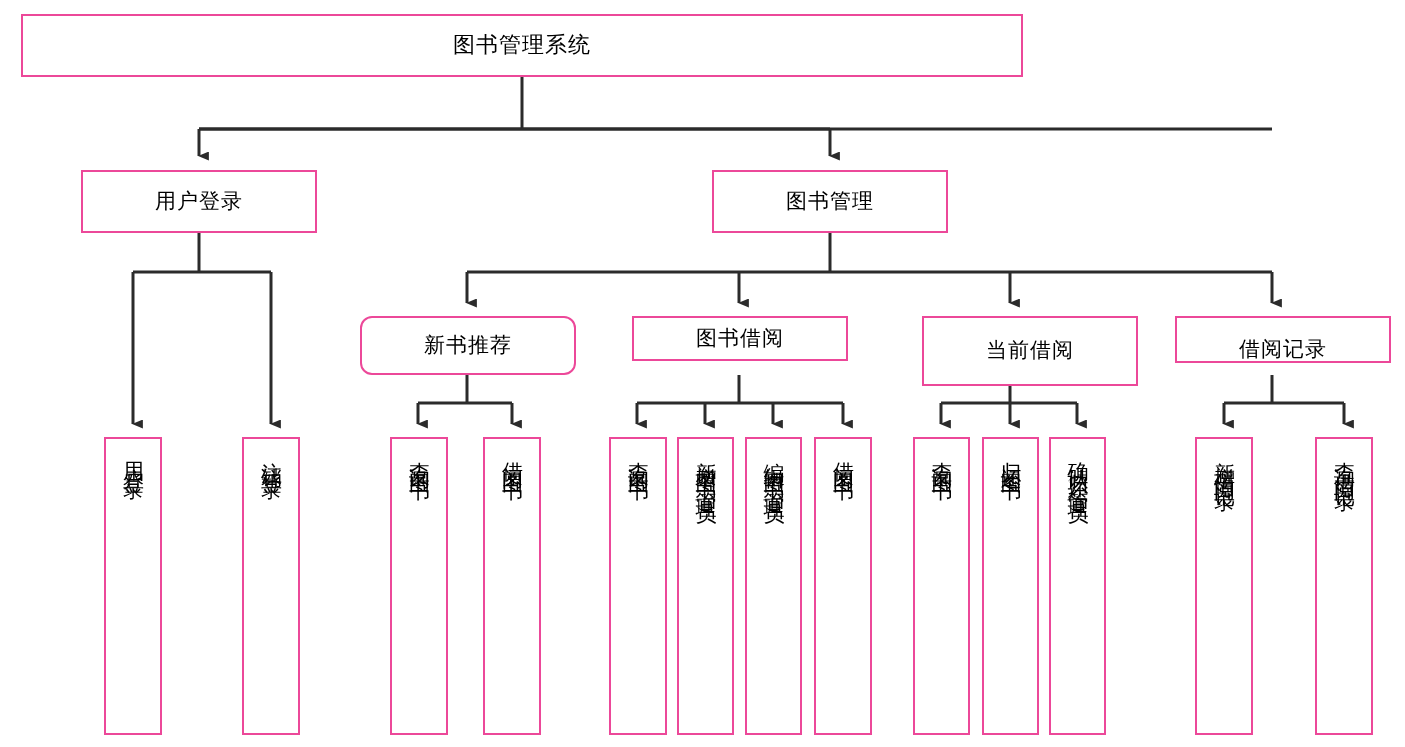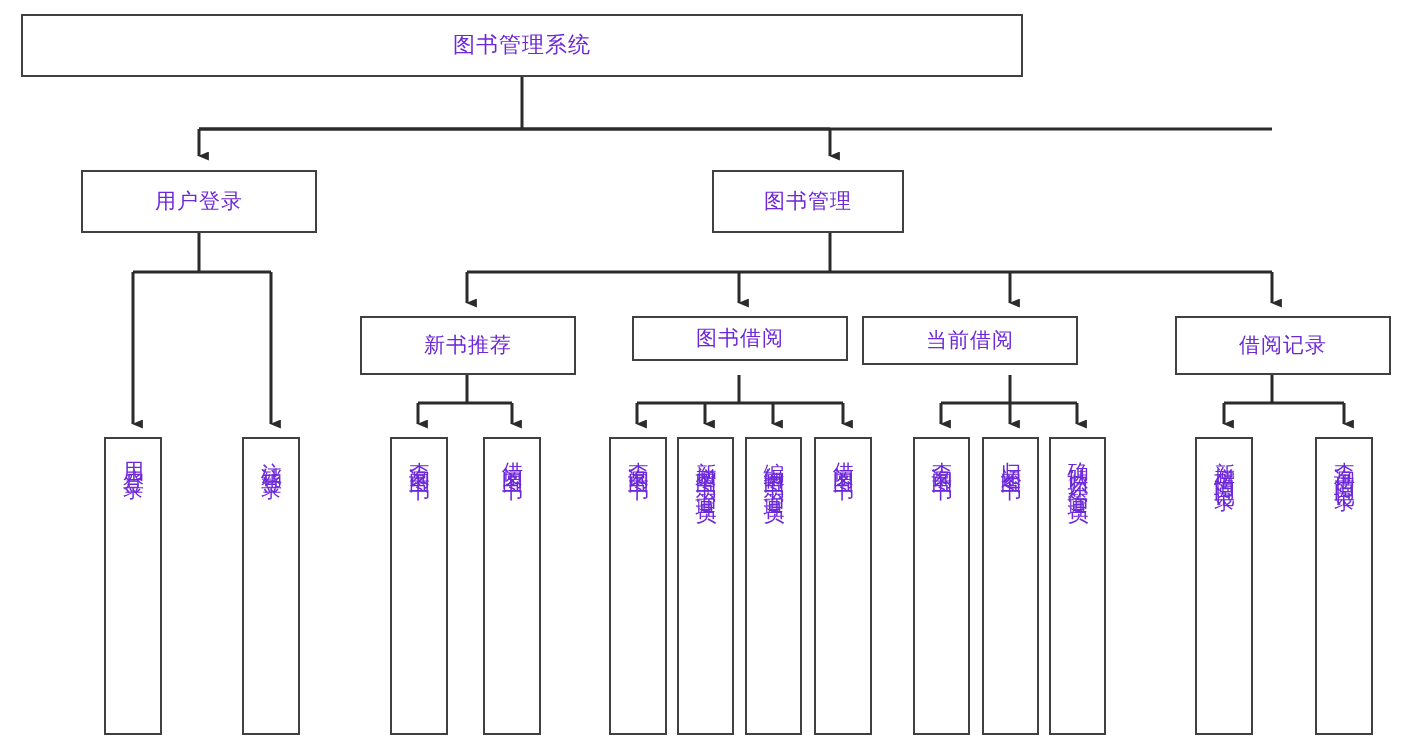--- a/index.html
+++ b/index.html
@@ -23,25 +23,25 @@
     left: 0;
     top: 0;
     width: 1405px;
     height: 747px;
     pointer-events: none;
   }
   .node {
     position: absolute;
     box-sizing: border-box;
     background: #ffffff;
-    border: 2px solid #404040;
+    border: 2px solid #ec4899;
     display: flex;
     align-items: center;
     justify-content: center;
-    color: #6d28d9;
+    color: #000000;
   }
   .node.h {
     
   }
   .node.h .label {
     font-size: 21px;
     line-height: 1.1;
     white-space: nowrap;
     letter-spacing: 1px;
   }
@@ -126,37 +126,37 @@
   </svg>
 
   <div class="node h root" style="left:21px; top:14px; width:1002px; height:63px;">
     <span class="label">图书管理系统</span>
   </div>
 
   <div class="node h" style="left:81px; top:170px; width:236px; height:63px;">
     <span class="label">用户登录</span>
   </div>
 
-  <div class="node h" style="left:712px; top:170px; width:192px; height:63px;">
+  <div class="node h" style="left:712px; top:170px; width:236px; height:63px;">
     <span class="label">图书管理</span>
   </div>
 
-  <div class="node h" style="left:360px; top:316px; width:216px; height:59px;">
+  <div class="node h" style="left:360px; top:316px; width:216px; height:59px;border-radius:12px;">
     <span class="label">新书推荐</span>
   </div>
 
   <div class="node h" style="left:632px; top:316px; width:216px; height:45px;">
     <span class="label">图书借阅</span>
   </div>
 
-  <div class="node h" style="left:862px; top:316px; width:216px; height:49px;align-items:center;">
+  <div class="node h" style="left:922px; top:316px; width:216px; height:70px;align-items:center;">
     <span class="label">当前借阅</span>
   </div>
 
-  <div class="node h" style="left:1175px; top:316px; width:216px; height:59px;">
+  <div class="node h" style="left:1175px; top:316px; width:216px; height:47px;align-items:flex-end;">
     <span class="label">借阅记录</span>
   </div>
 
   <div class="node v" style="left:104px; top:437px; width:58px; height:298px;">
     <span class="label">用户登录</span>
   </div>
 
   <div class="node v" style="left:242px; top:437px; width:58px; height:298px;">
     <span class="label">注销登录</span>
   </div>

